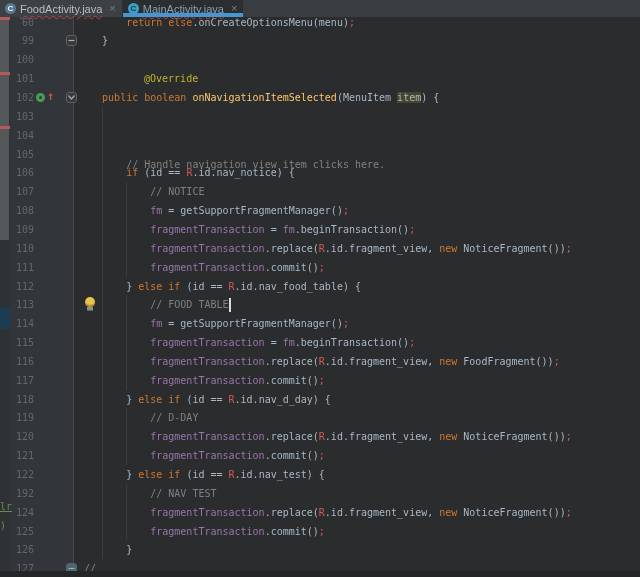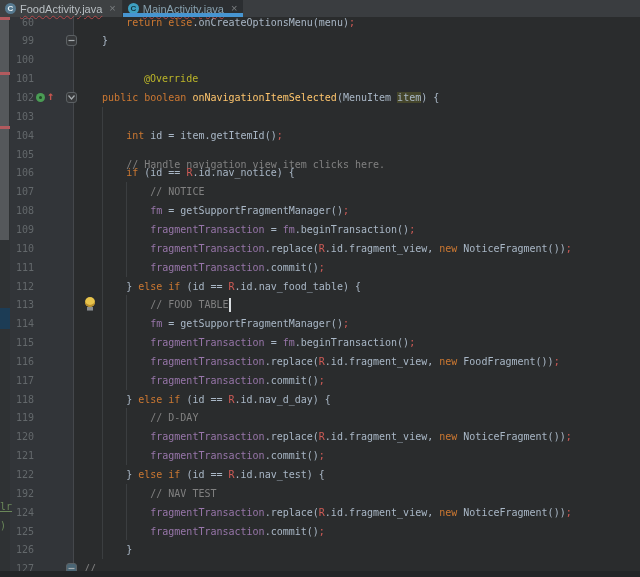--- a/index.html
+++ b/index.html
@@ -84,21 +84,21 @@
       <div class="row" style="top: 12.6px;"><span class="lnum">60</span><span class="codespan" style="left: 116.16px;"><span style="color: rgb(204, 120, 50);">return else</span><span style="color: rgb(169, 183, 198);">.onCreateOptionsMenu(menu)</span><span style="color: rgb(207, 91, 86);">;</span></span></div>
       <div class="row" style="top: 31.45px;"><span class="lnum">99</span><span class="codespan" style="left: 92.08px;"><span style="color: rgb(169, 183, 198);">}</span></span><span class="fold"><svg width="7" height="5" viewBox="0 0 7 5">
             <line x1="0.5" y1="2.5" x2="6.5" y2="2.5" stroke="#A7ACAF" stroke-width="1.2"></line>
           </svg></span></div>
       <div class="row" style="top: 50.3px;"><span class="lnum">100</span><span class="codespan" style="left: 68px;"></span></div>
       <div class="row" style="top: 69.15px;"><span class="lnum">101</span><span class="codespan" style="left: 106px; margin-left: 28px;"><span style="color: rgb(187, 181, 41);">@Override</span></span></div>
       <div class="row" style="top: 88px;"><span class="lnum">102</span><span class="codespan" style="left: 92.08px;"><span style="color: rgb(204, 120, 50);">public boolean </span><span style="color: rgb(255, 198, 109);">onNavigationItemSelected</span><span style="color: rgb(169, 183, 198);">(MenuItem </span><span class="tok-hl" style="color: rgb(169, 183, 198);">item</span><span style="color: rgb(169, 183, 198);">) {</span></span><span class="ovr"><span class="ball"></span><span class="hole"></span><span class="arrow">↑</span></span><span class="fold"><svg width="7" height="5" viewBox="0 0 7 5">
             <polyline points="0.5,0.5 3.5,4 6.5,0.5" fill="none" stroke="#A7ACAF" stroke-width="1.2"></polyline>
           </svg></span></div>
       <div class="row" style="top: 106.85px;"><span class="lnum">103</span><span class="codespan" style="left: 116.16px; margin-top: 48px;"><span style="color: rgb(128, 128, 128);">// Handle navigation view item clicks here.</span></span></div>
-      <div class="row" style="top: 125.7px;"><span class="lnum">104</span><span class="codespan" style="left: 116.16px;"><span style="color: rgb(204, 120, 50);">int </span><span style="color: rgb(169, 183, 198);">id = item.getItemId()</span><span style="color: rgb(207, 91, 86);">;</span></span></div>
+      <div class="row" style="top: 125.7px;"><span class="lnum">104</span></div>
       <div class="row" style="top: 144.55px;"><span class="lnum">105</span><span class="codespan" style="left: 68px;"></span></div>
       <div class="row" style="top: 163.4px;"><span class="lnum">106</span><span class="codespan" style="left: 116.16px;"><span style="color: rgb(204, 120, 50);">if </span><span style="color: rgb(169, 183, 198);">(id == </span><span style="color: rgb(207, 91, 86);">R</span><span style="color: rgb(169, 183, 198);">.id.nav_notice) {</span></span></div>
       <div class="row" style="top: 182.25px;"><span class="lnum">107</span><span class="codespan" style="left: 140.24px;"><span style="color: rgb(128, 128, 128);">// NOTICE</span></span></div>
       <div class="row" style="top: 201.1px;"><span class="lnum">108</span><span class="codespan" style="left: 140.24px;"><span style="color: rgb(152, 118, 170);">fm</span><span style="color: rgb(169, 183, 198);"> = getSupportFragmentManager()</span><span style="color: rgb(207, 91, 86);">;</span></span></div>
       <div class="row" style="top: 219.95px;"><span class="lnum">109</span><span class="codespan" style="left: 140.24px;"><span style="color: rgb(152, 118, 170);">fragmentTransaction</span><span style="color: rgb(169, 183, 198);"> = </span><span style="color: rgb(152, 118, 170);">fm</span><span style="color: rgb(169, 183, 198);">.beginTransaction()</span><span style="color: rgb(207, 91, 86);">;</span></span></div>
       <div class="row" style="top: 238.8px;"><span class="lnum">110</span><span class="codespan" style="left: 140.24px;"><span style="color: rgb(152, 118, 170);">fragmentTransaction</span><span style="color: rgb(169, 183, 198);">.replace(</span><span style="color: rgb(207, 91, 86);">R</span><span style="color: rgb(169, 183, 198);">.id.fragment_view, </span><span style="color: rgb(204, 120, 50);">new </span><span style="color: rgb(169, 183, 198);">NoticeFragment())</span><span style="color: rgb(207, 91, 86);">;</span></span></div>
       <div class="row" style="top: 257.65px;"><span class="lnum">111</span><span class="codespan" style="left: 140.24px;"><span style="color: rgb(152, 118, 170);">fragmentTransaction</span><span style="color: rgb(169, 183, 198);">.commit()</span><span style="color: rgb(207, 91, 86);">;</span></span></div>
       <div class="row" style="top: 276.5px;"><span class="lnum">112</span><span class="codespan" style="left: 116.16px;"><span style="color: rgb(169, 183, 198);">} </span><span style="color: rgb(204, 120, 50);">else if </span><span style="color: rgb(169, 183, 198);">(id == </span><span style="color: rgb(207, 91, 86);">R</span><span style="color: rgb(169, 183, 198);">.id.nav_food_table) {</span></span></div>
       <div class="row" style="top: 295.35px;"><span class="lnum">113</span><span class="codespan" style="left: 140.24px;"><span style="color: rgb(128, 128, 128);">// FOOD TABLE</span></span><span class="bulb"><span class="glass"></span><span class="base"></span></span></div>
       <div class="row" style="top: 314.2px;"><span class="lnum">114</span><span class="codespan" style="left: 140.24px;"><span style="color: rgb(152, 118, 170);">fm</span><span style="color: rgb(169, 183, 198);"> = getSupportFragmentManager()</span><span style="color: rgb(207, 91, 86);">;</span></span></div>

